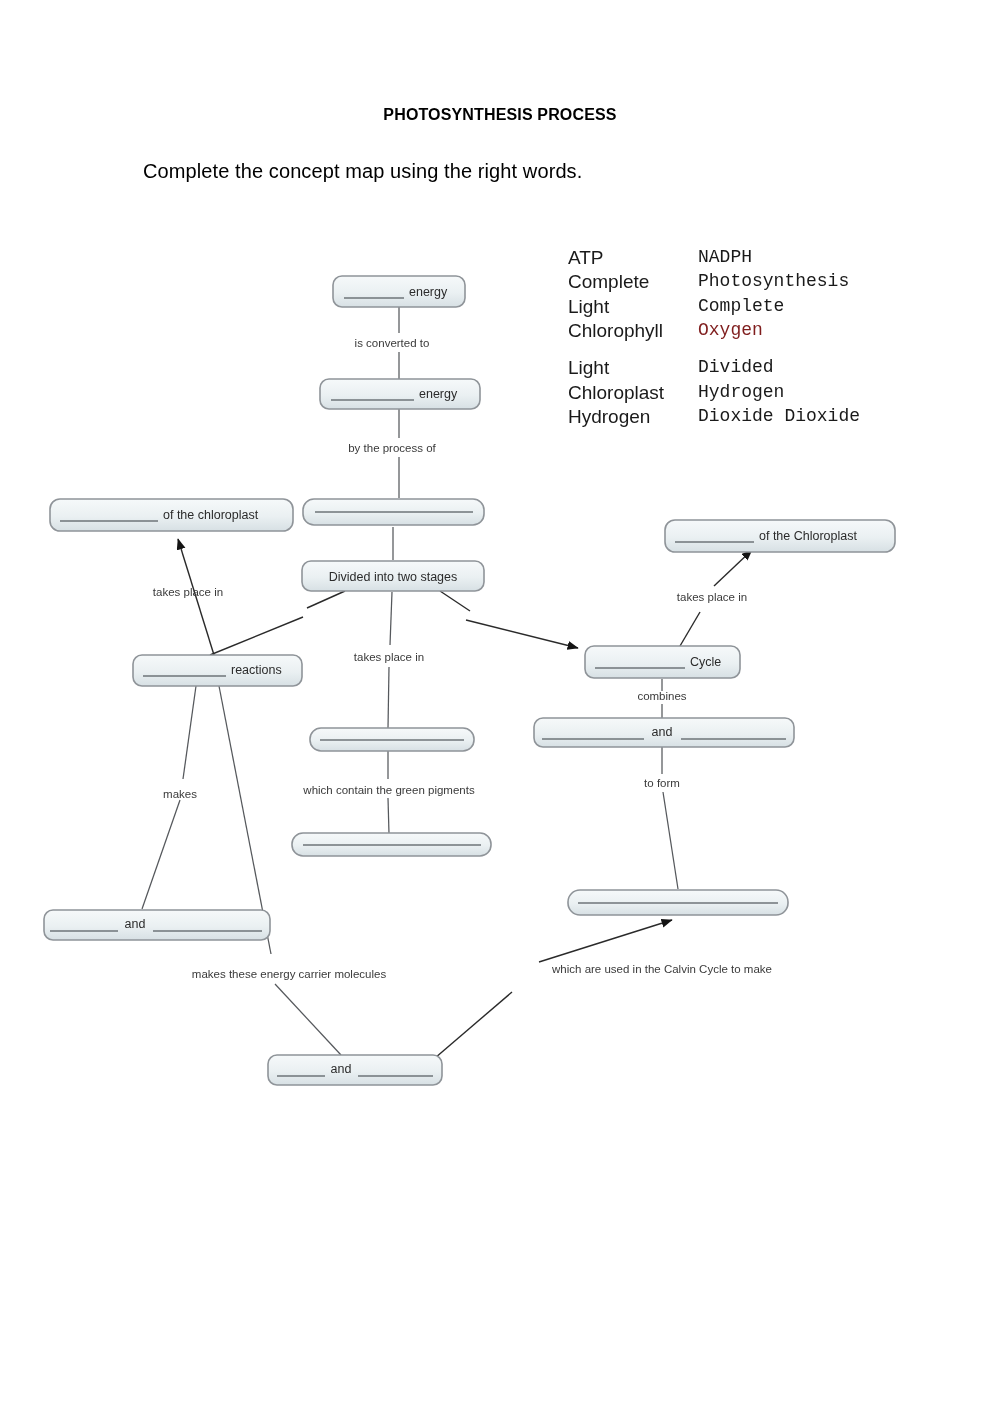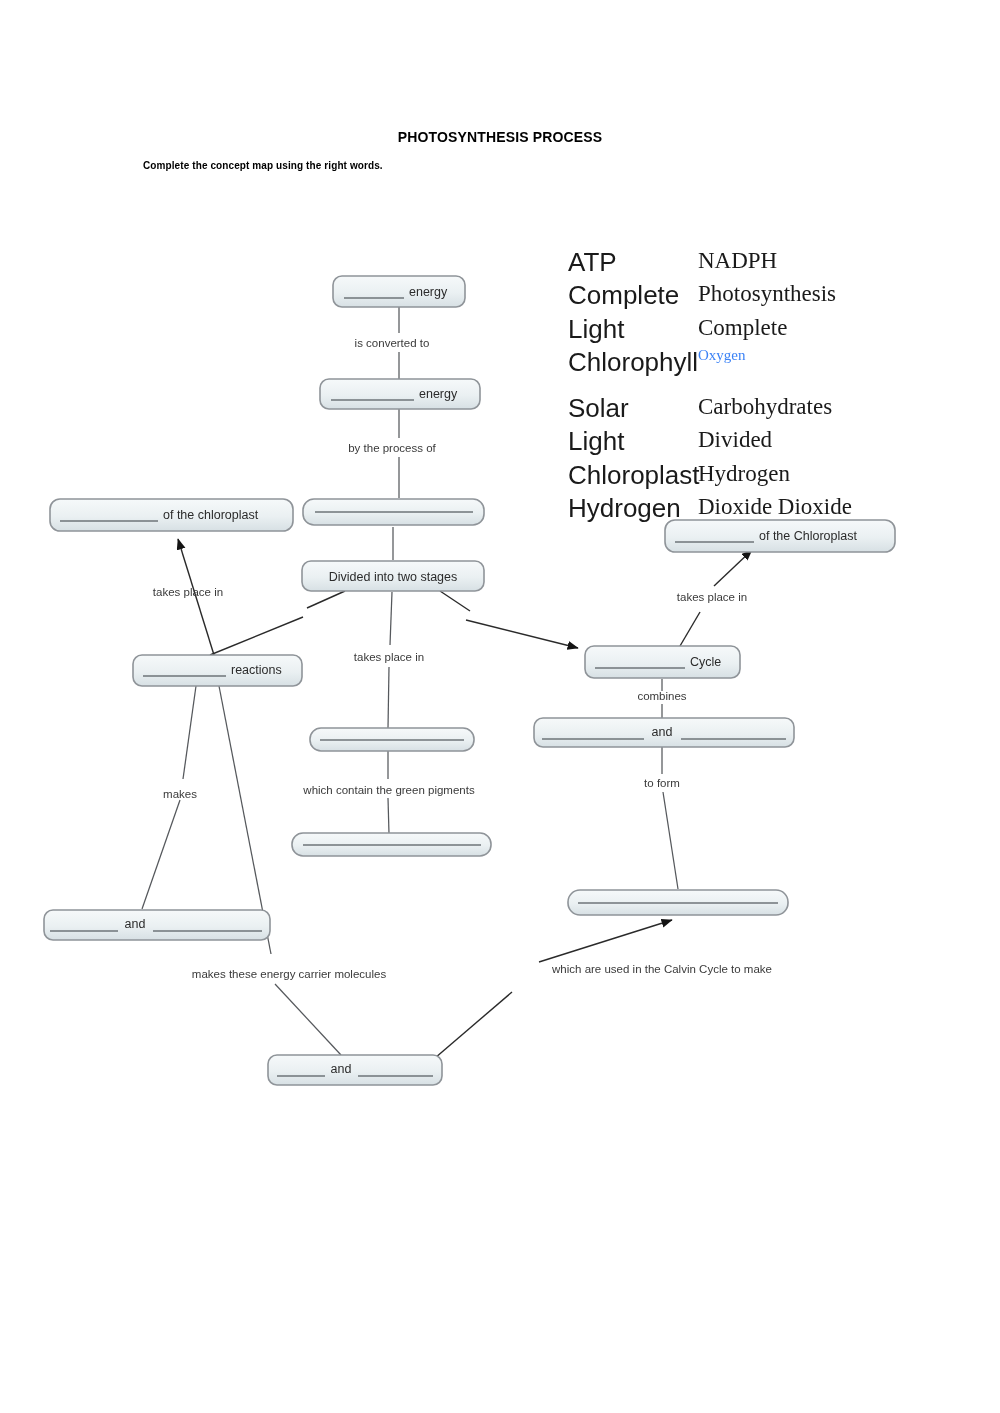--- a/index.html
+++ b/index.html
@@ -15,63 +15,63 @@
     color: #000;
     overflow: hidden;
   }
   .page {
     position: absolute;
     inset: 0;
     background: #fff;
   }
   .doc-title {
     position: absolute;
-    top: 129px;
+    top: 106px;
     left: 0;
     width: 1000px;
     text-align: center;
-    font-size: 14px;
+    font-size: 16px;
     font-weight: bold;
     letter-spacing: 0.15px;
   }
   .doc-instruction {
     position: absolute;
     top: 160px;
     left: 143px;
-    font-size: 10px;
-    font-weight: bold;
+    font-size: 20px;
+    font-weight: normal;
     letter-spacing: 0.1px;
   }
   
   .wordbank {
     position: absolute;
     left: 568px;
     top: 246px;
     width: 300px;
   }
   .wb-group { margin-bottom: 13px; }
   .wb-row {
     display: flex;
     line-height: 1.28;
   }
   .wb-col-a {
     width: 130px;
-    font-size: 26px;
+    font-size: 19px;
     font-family: "Liberation Sans", sans-serif;
     color: #1a1a1a;
   }
   .wb-col-b {
-    font-size: 23px;
-    font-family: Liberation Serif, serif;
+    font-size: 18px;
+    font-family: Liberation Mono, monospace;
     color: #1a1a1a;
   }
   .wb-faded {
-    color: #3b82f6;
-    font-family: Liberation Serif, serif;
-    font-size: 15px;
+    color: #7f1d1d;
+    font-family: Liberation Mono, monospace;
+    font-size: 18px;
   }
   
   #map {
     position: absolute;
     left: 0;
     top: 0;
     width: 1000px;
     height: 1413px;
   }
   .nodebox-rect {
@@ -133,24 +133,20 @@
       <div class="wb-row">
         <div class="wb-col-a">Light</div>
         <div class="wb-col-b">Complete</div>
       </div>
       <div class="wb-row">
         <div class="wb-col-a">Chlorophyll</div>
         <div class="wb-col-b wb-faded">Oxygen</div>
       </div>
     </div>
     <div class="wb-group">
-      <div class="wb-row">
-        <div class="wb-col-a">Solar</div>
-        <div class="wb-col-b">Carbohydrates</div>
-      </div>
       <div class="wb-row">
         <div class="wb-col-a">Light</div>
         <div class="wb-col-b">Divided</div>
       </div>
       <div class="wb-row">
         <div class="wb-col-a">Chloroplast</div>
         <div class="wb-col-b">Hydrogen</div>
       </div>
       <div class="wb-row">
         <div class="wb-col-a">Hydrogen</div>

